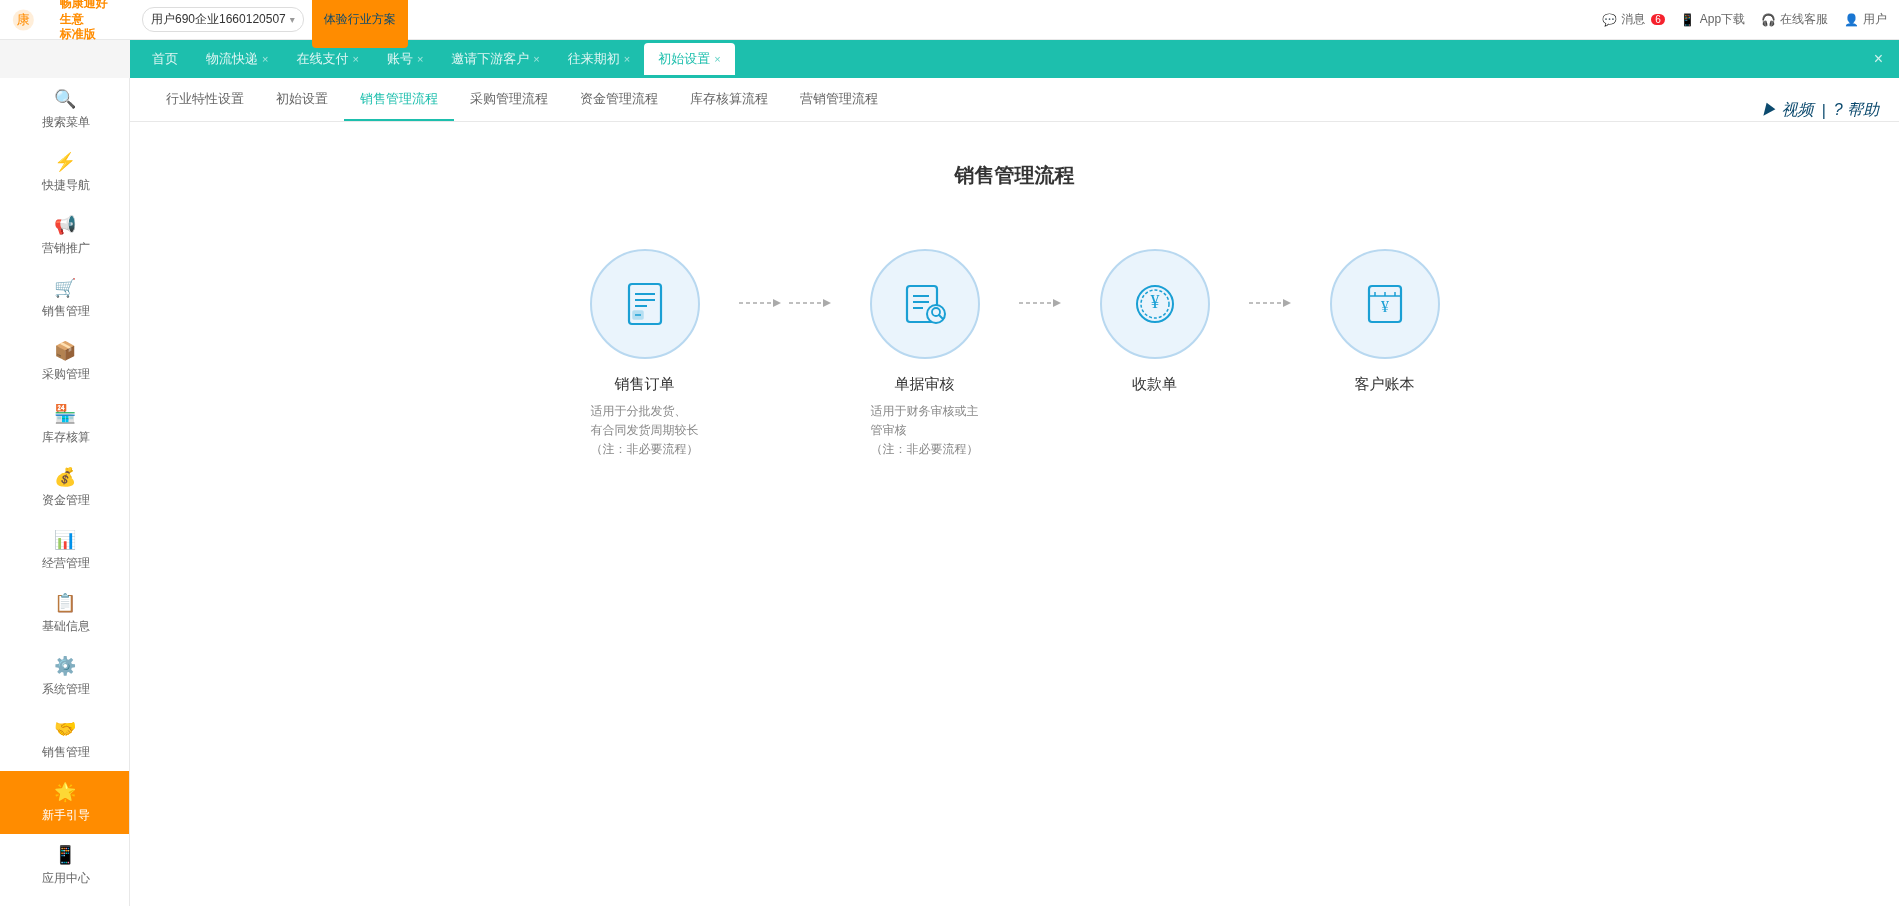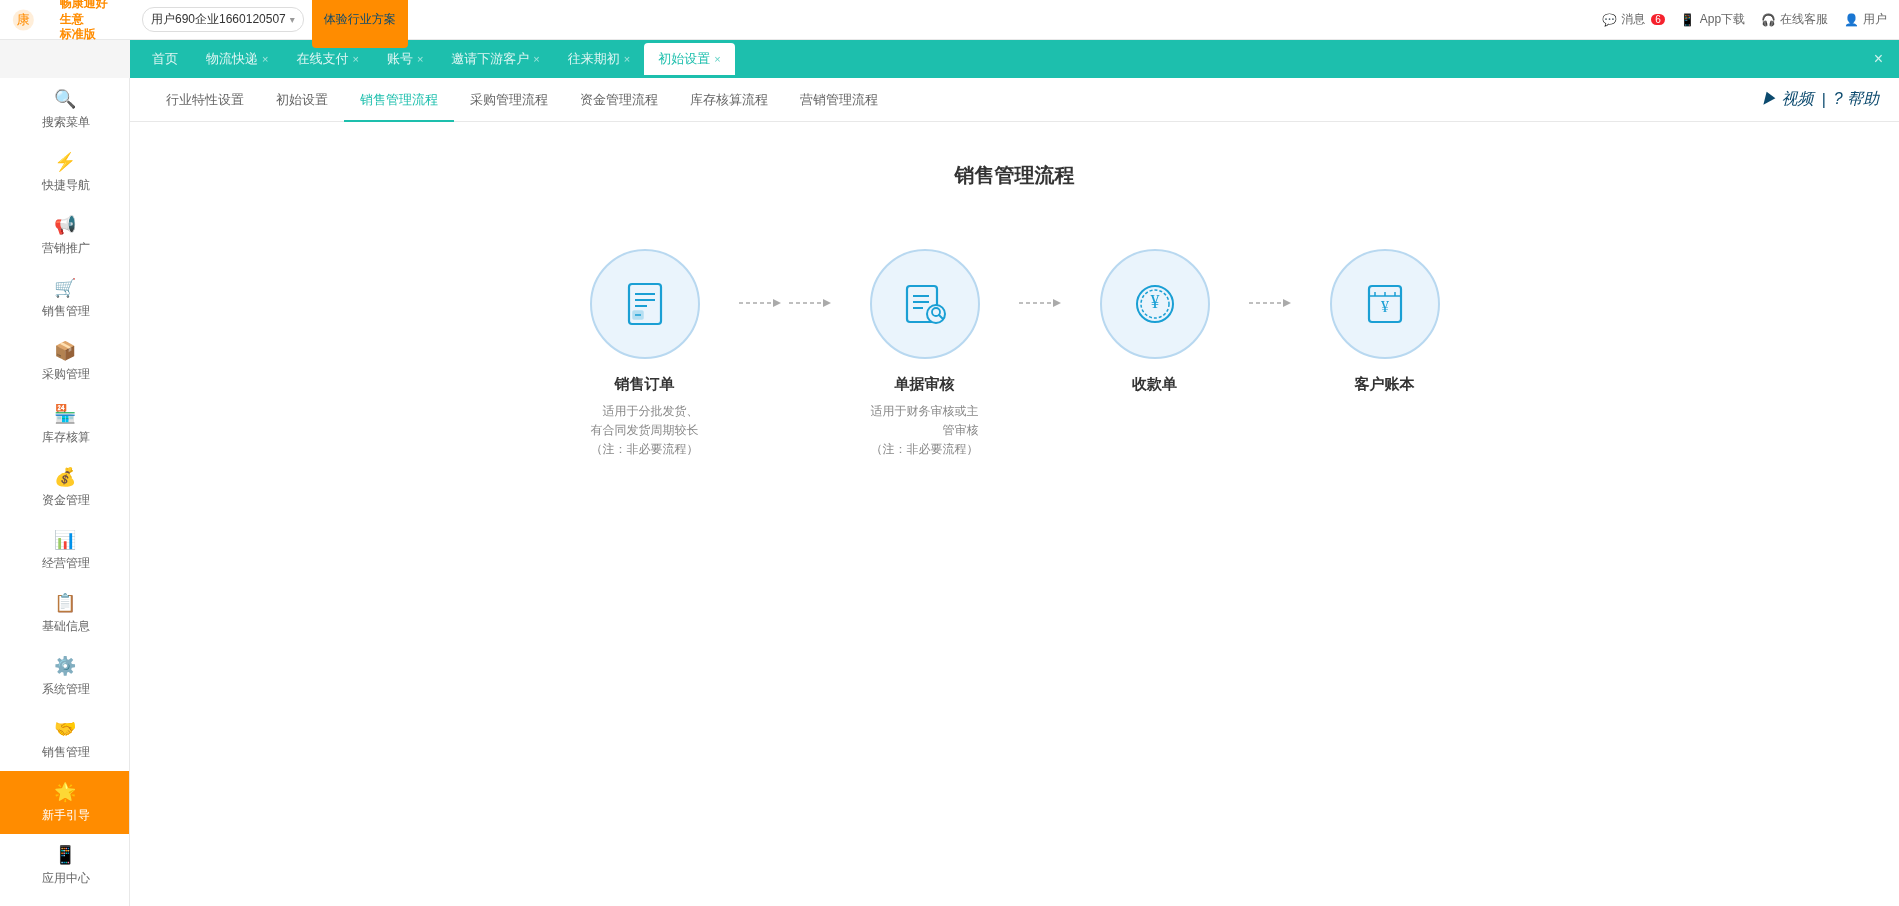--- a/index.html
+++ b/index.html
@@ -55,21 +55,21 @@
       border-left: 3px solid transparent;
     }
     .sidebar-item.active { background: #ff8c00; color: #fff; border-left-color: #ff8c00; }
     .sidebar-item .icon { font-size: 18px; }
 
     
     .content { flex: 1; background: #fff; overflow-y: auto; }
 
     
     .sub-tabs {
-      display: flex; align-items: center; border-bottom: 1px solid #e8e8e8;
+      display: flex; align-items: flex-end; border-bottom: 1px solid #e8e8e8;
       padding: 0 20px; background: #fff; height: 44px;
     }
     .sub-tab {
       padding: 0 16px; height: 44px; display: flex; align-items: center;
       cursor: pointer; font-size: 13px; color: #666; position: relative;
     }
     .sub-tab.active { color: #1dbfad; }
     .sub-tab.active::after {
       content: ''; position: absolute; bottom: 0; left: 0; right: 0;
       height: 2px; background: #1dbfad;
@@ -89,22 +89,22 @@
     .flow-step {
       display: flex; flex-direction: column; align-items: center; width: 180px;
     }
     .flow-circle {
       width: 110px; height: 110px; border-radius: 50%;
       border: 2px solid #b8d8f0; background: #eaf4fc;
       display: flex; align-items: center; justify-content: center;
       margin-bottom: 16px;
     }
     .flow-circle svg { width: 52px; height: 52px; }
-    .flow-step-name { font-size: 15px; color: #333; font-weight: 700; margin-bottom: 8px; text-align: center; }
-    .flow-step-desc { font-size: 12px; color: #888; text-align: right; line-height: 1.6; }
+    .flow-step-name { font-size: 15px; color: #333; font-weight: 400; margin-bottom: 8px; text-align: center; }
+    .flow-step-desc { font-size: 12px; color: #888; text-align: left; line-height: 1.6; }
     .flow-arrow {
       display: flex; align-items: center; padding-top: 44px; color: #aaa; font-size: 20px;
       flex-shrink: 0;
     }
 
     
     .logo-area {
       display: flex; align-items: center; gap: 6px; padding: 0 12px;
       width: 130px; height: 40px; background: #fff; border-bottom: 1px solid #e8e8e8;
       flex-shrink: 0;

